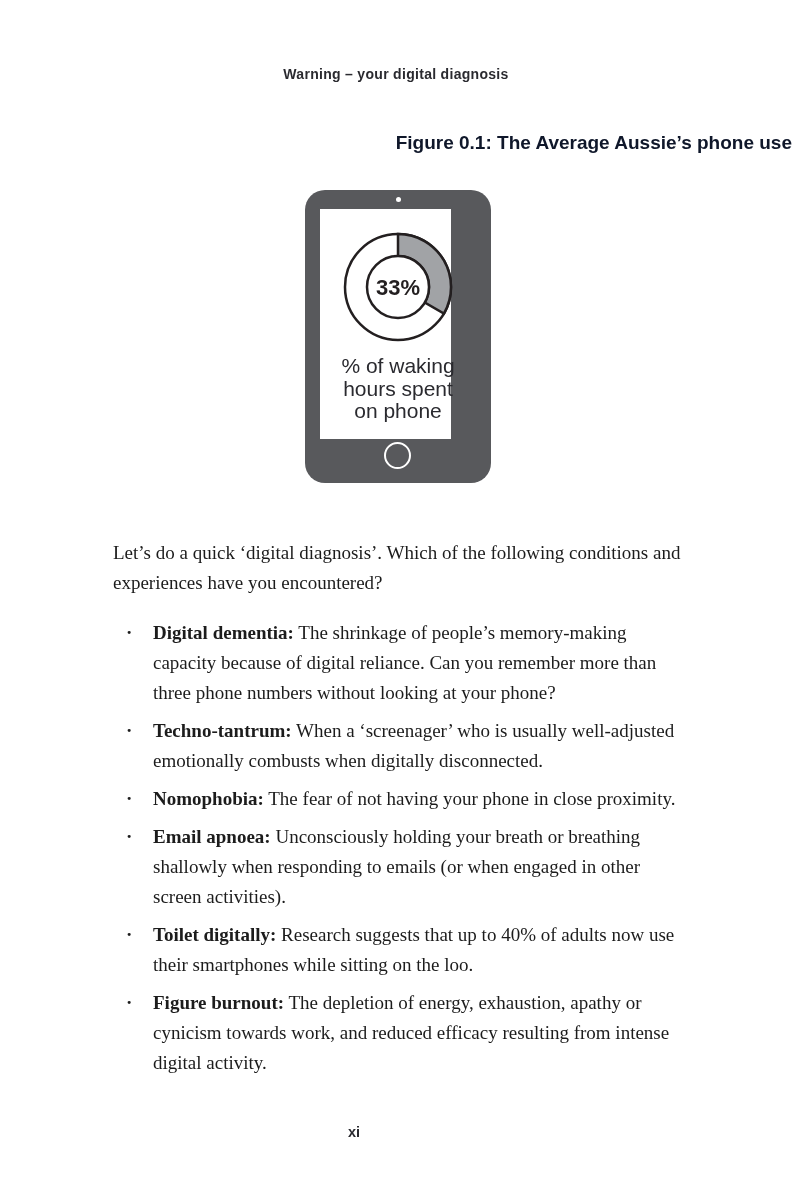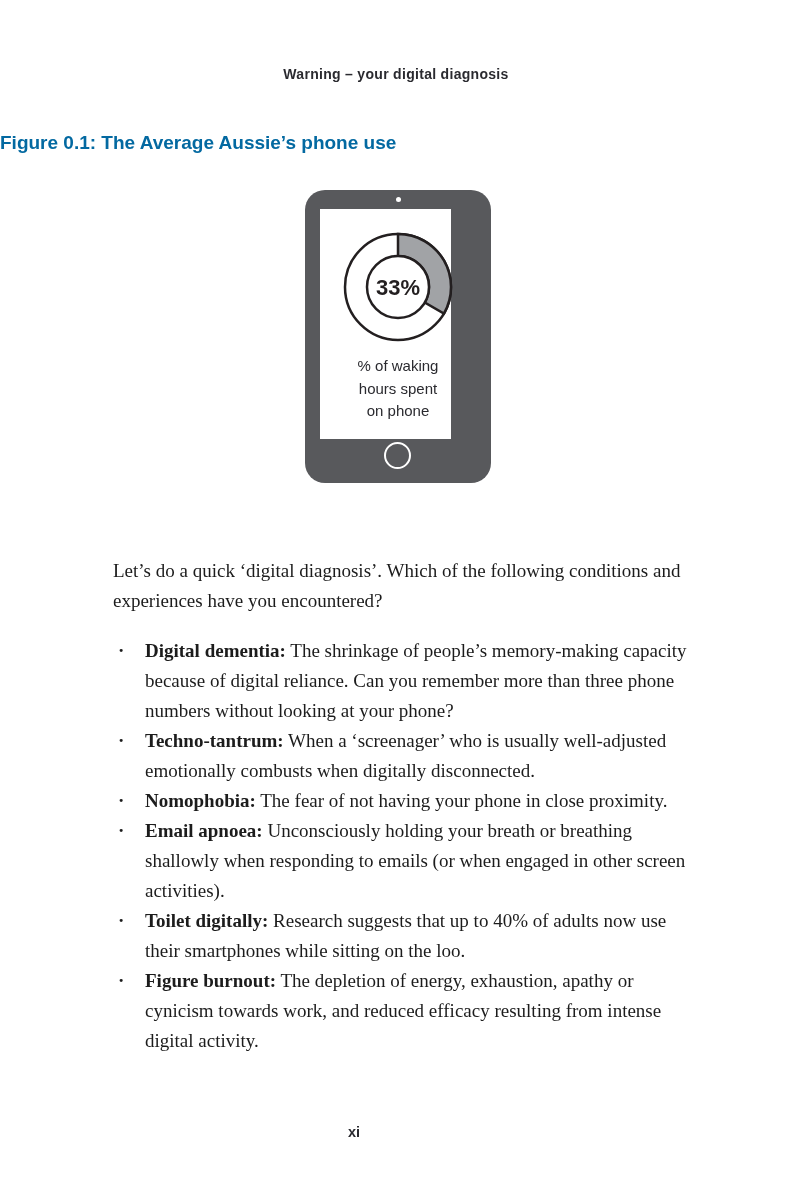--- a/index.html
+++ b/index.html
@@ -6,56 +6,56 @@
   .page{
     position:relative;width:792px;height:1200px;background:#ffffff;overflow:hidden;
     font-family:"Liberation Serif",serif;color:#1c1c1c;
   }
   .running-header{
     position:absolute;top:66px;left:0;width:792px;text-align:center;
     font-family:"Liberation Sans",sans-serif;font-size:14px;font-weight:600;
     color:#2a2a2f;letter-spacing:.3px;
   }
   .figure-caption{
-    position:absolute;top:132px;left:0;width:792px;text-align:left;
-    font-family:"Liberation Sans",sans-serif;font-size:19px;font-weight:700;color:#0369a1;
+    position:absolute;top:132px;left:0;width:792px;text-align:right;
+    font-family:"Liberation Sans",sans-serif;font-size:19px;font-weight:700;color:#0f172a;
   }
   
   .tablet{
     position:absolute;left:305px;top:190px;width:186px;height:293px;
     background:#58595c;border-radius:20px;
   }
   .camera-dot{
     position:absolute;top:7px;left:50%;margin-left:-2.5px;width:5px;height:5px;
     border-radius:50%;background:#ffffff;
   }
   .screen{
     position:absolute;left:15px;top:19px;width:131px;height:230px;background:#ffffff;
   }
   .donut-svg{position:absolute;left:22px;top:22px;}
   .chart-annotation{
     position:absolute;left:0;top:146px;width:156px;text-align:center;
-    font-family:"Liberation Sans",sans-serif;font-size:15px;line-height:22.5px;
+    font-family:"Liberation Sans",sans-serif;font-size:21px;line-height:22.5px;
     font-weight:500;color:#2a2a2f;white-space:pre-line;
   }
   .home-button{
     position:absolute;left:50%;bottom:14px;margin-left:-14px;width:27px;height:27px;
     border:2.5px solid #ffffff;border-radius:50%;box-sizing:border-box;background:transparent;
   }
   
   .content{
-    position:absolute;left:113px;top:556px;width:585px;
+    position:absolute;left:113px;top:538px;width:585px;
     font-size:19px;line-height:30px;color:#1c1c1c;
   }
   .intro{margin:0;}
   .conditions{
     list-style:none;margin:20px 0 0 0;padding:0;
   }
   .conditions li{
-    position:relative;margin:0;padding:0 0 0 32px;
+    position:relative;margin:8px;padding:0 0 0 32px;
   }
   .conditions li::before{
     content:"\00B7";position:absolute;left:5px;top:0;font-weight:700;
   }
   .conditions b{font-weight:700;}
   .page-number{
     position:absolute;top:1124px;left:0;width:708px;text-align:center;
     font-family:"Liberation Sans",sans-serif;font-size:14.5px;font-weight:600;color:#2a2a2f;
   }
 </style>

